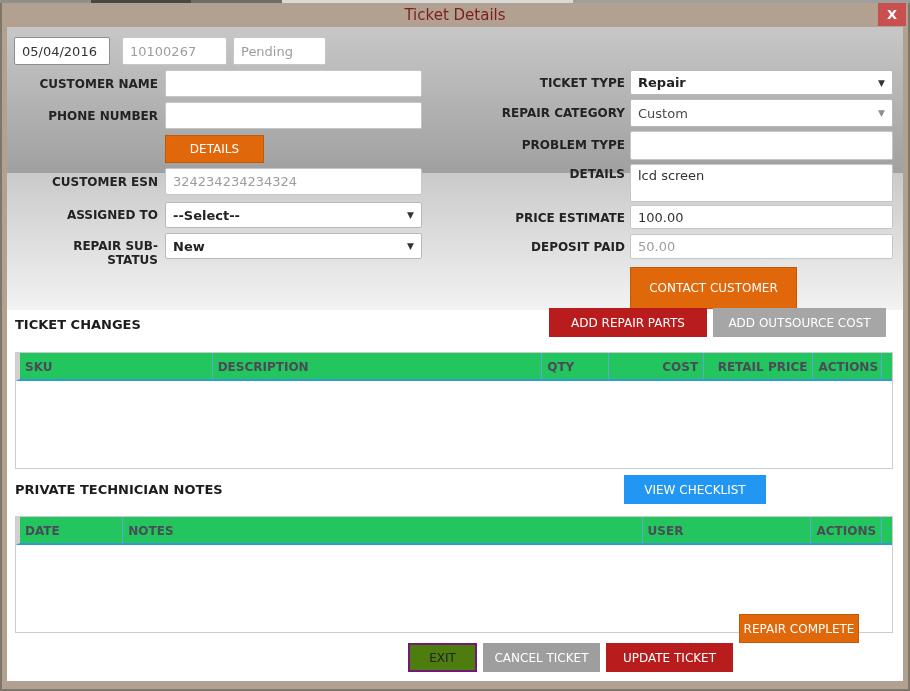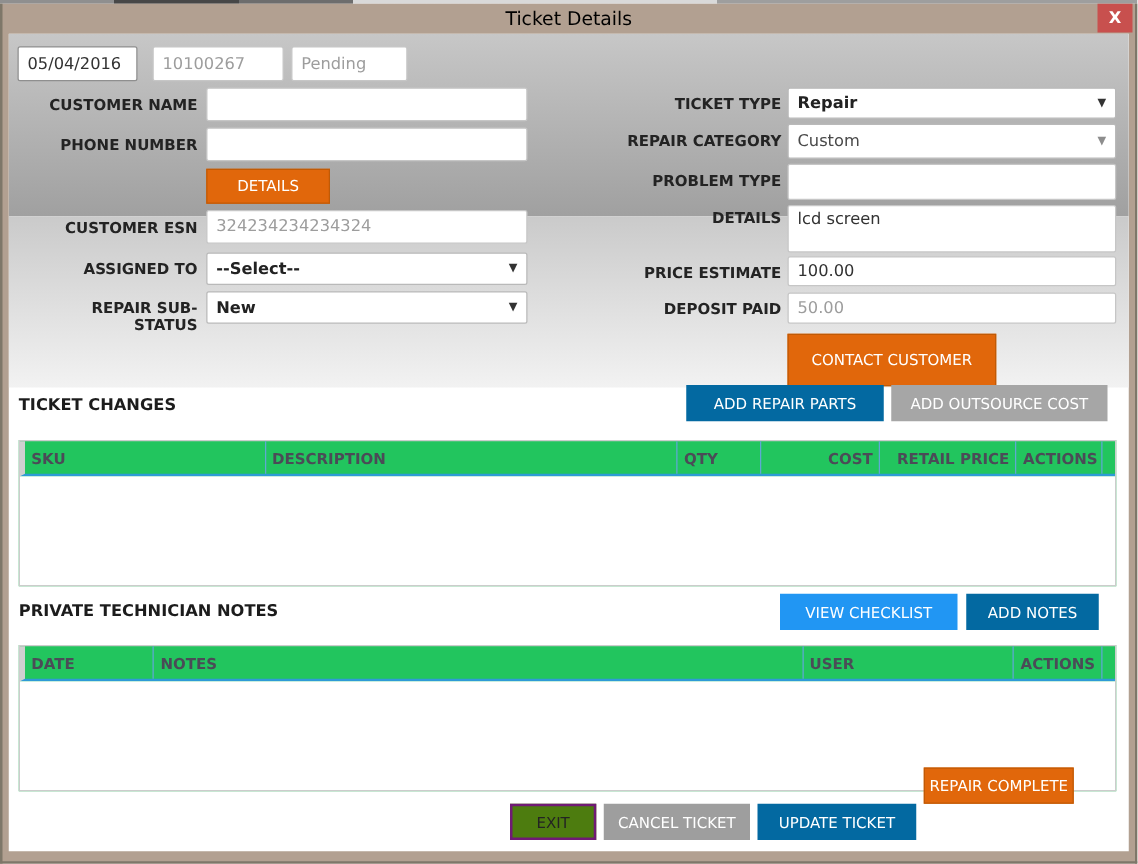--- a/index.html
+++ b/index.html
@@ -7,21 +7,21 @@
   body { font-family:"DejaVu Sans","Liberation Sans",sans-serif; background:#ffffff; position:relative; overflow:hidden; }
 
   
   .backdrop-strip { position:absolute; left:0; top:0; width:910px; height:3px;
     background:linear-gradient(90deg,#8f8f8f 0 10%,#474747 10% 21%,#6d6d6d 21% 31%,#d9d9d9 31% 63%,#9e9e9e 63% 100%); }
 
   .modal { position:absolute; left:0; top:3px; width:910px; height:688px;
     background:#b2a091; border-left:2px solid #7e7769; border-right:2px solid #7e7769; border-bottom:2px solid #7e7769;
     padding:0 5px 7px 5px; }
   .title-bar { height:24px; position:relative; }
-  .title-text { text-align:center; font-size:15px; color:#000000; line-height:24px; }
+  .title-text { text-align:center; font-size:15px; color:#7f1d1d; line-height:24px; }
   .close-btn { position:absolute; right:-3px; top:0; width:28px; height:23px; background:#c8504e;
     color:#fff; font-size:13px; font-weight:bold; text-align:center; line-height:23px; cursor:pointer; }
 
   .content { position:relative; width:896px; height:654px; background:#ffffff; overflow:hidden; }
   .grad-a { position:absolute; left:0; top:0; width:896px; height:146px;
     background:linear-gradient(#c7c7c7,#a0a0a0); }
   .grad-b { position:absolute; left:0; top:146px; width:896px; height:137px;
     background:linear-gradient(#cacaca,#f2f2f2); }
 
   .lbl { position:absolute; font-size:12px; font-weight:bold; color:#232323; text-align:right; }
@@ -35,21 +35,21 @@
     font-size:13px; color:#222; padding:0 7px; display:flex; align-items:center; cursor:pointer; }
   .sel .val { flex:1; font-weight:bold; }
   .sel .val.normal { font-weight:normal; color:#4a4a4a; }
   .caret { font-size:9px; color:#333; }
   .caret.gray { color:#8d8d8d; }
   textarea.inp { resize:none; padding-top:3px; line-height:15px; }
 
   .btn { position:absolute; border:none; font-family:inherit; font-size:12px; color:#fff;
     text-align:center; cursor:pointer; }
   .btn-orange { background:#e1670b; border:1px solid #c05a06; }
-  .btn-dark { background:#0369a1; }
+  .btn-dark { background:#b91c1c; }
   .btn-gray { background:#a6a6a6; }
   .btn-blue { background:#2196f3; }
   .btn-white { background:#4d7c0f; border:2px solid #701a75; color:#232323; }
 
   .section-title { position:absolute; font-size:13px; font-weight:bold; color:#1c1c1c; }
 
   .tbl { position:absolute; left:8px; width:878px; background:#22c55e; border:1px solid #cccccc; }
   .tbl-head { display:flex; border-bottom:2px solid #2e9bd6; border-left:4px solid #d0d0d0; height:28px; }
   .th { font-size:12px; font-weight:bold; color:#4b4b57; padding:7px 5px 0 5px;
     border-right:1px solid #5fa8d3; overflow:hidden; white-space:nowrap; }
@@ -137,21 +137,20 @@
         <div class="th right" style="width:96px;">COST</div>
         <div class="th right" style="width:110px;">RETAIL PRICE</div>
         <div class="th" style="width:69px;">ACTIONS</div>
         <div class="th pad"></div>
       </div>
       <div class="tbl-body"></div>
     </div>
 
     <div class="section-title" style="left:8px; top:455px;">PRIVATE TECHNICIAN NOTES</div>
     <button class="btn btn-blue" style="left:617px; top:448px; width:142px; height:29px;">VIEW CHECKLIST</button>
-    <button class="btn btn-dark" style="left:766px; top:448px; width:106px; height:29px;">ADD NOTES</button>
 
     <div class="tbl" style="top:489px;">
       <div class="tbl-head">
         <div class="th" style="width:104px;">DATE</div>
         <div class="th" style="width:523px;">NOTES</div>
         <div class="th" style="width:170px;">USER</div>
         <div class="th" style="width:71px;">ACTIONS</div>
         <div class="th pad"></div>
       </div>
       <div class="tbl-body"></div>

